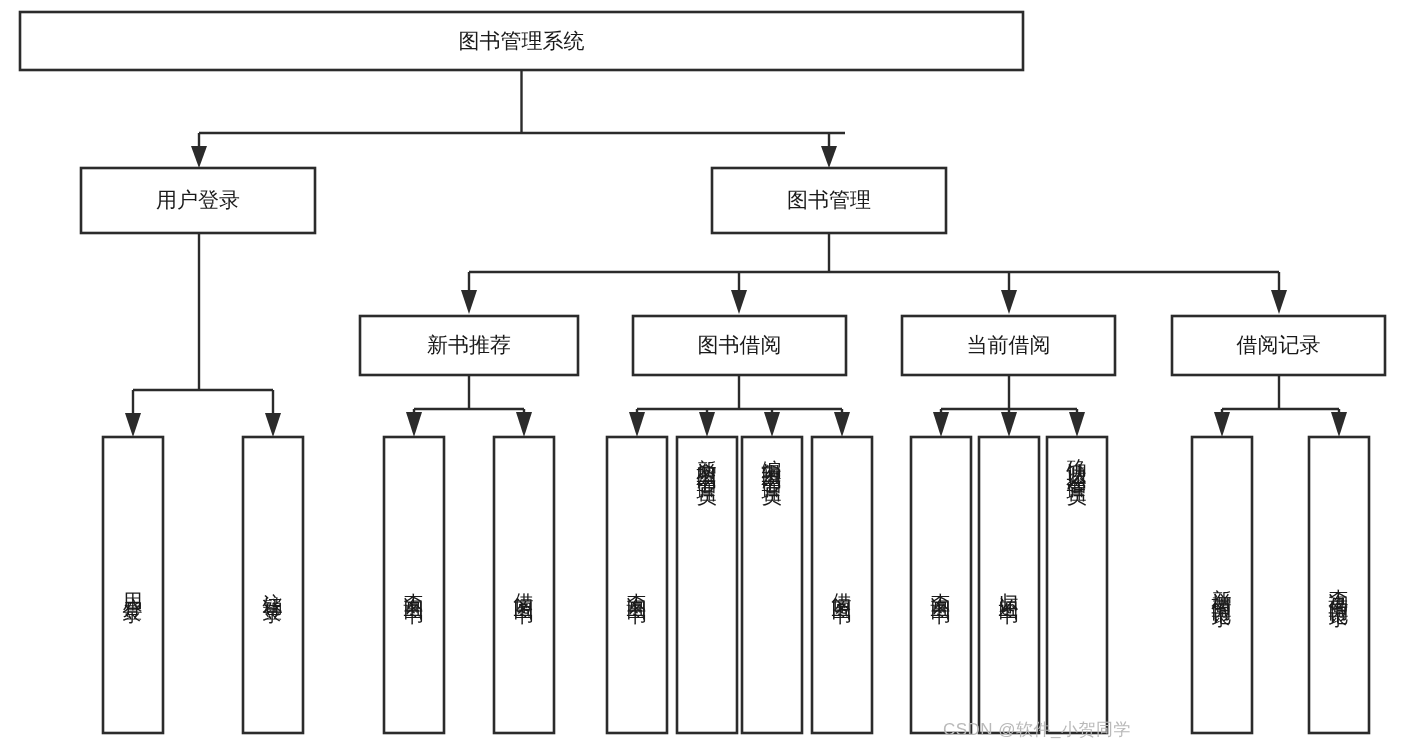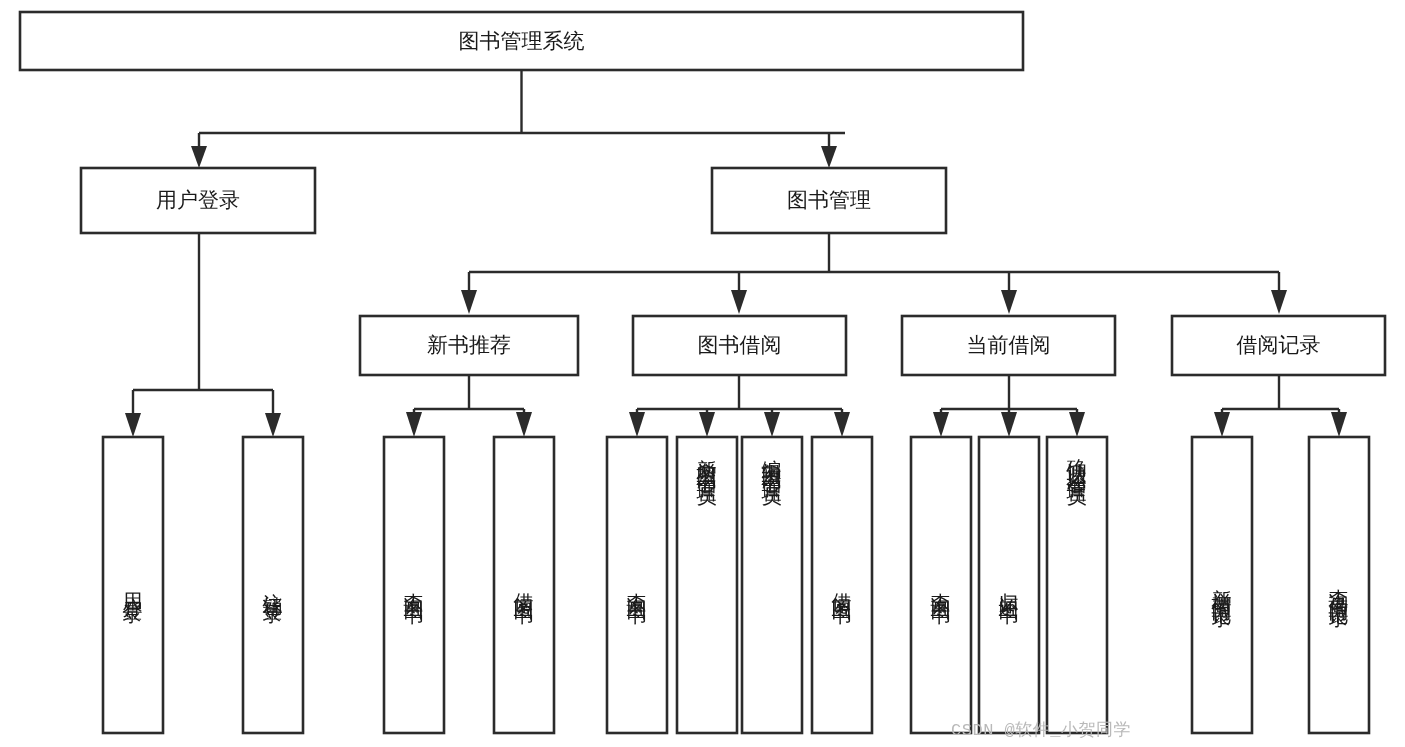--- a/index.html
+++ b/index.html
@@ -67,21 +67,21 @@
     font-size: 20px;
     line-height: 1.0;
     color: #1a1a1a;
     letter-spacing: 4px;
     white-space: nowrap;
   }
   #watermark {
     position: absolute;
     right: 8px;
     bottom: 6px;
-    font-family: Liberation Mono, monospace;
+    font-family: Liberation Sans, sans-serif;
     font-size: 17px;
     color: #b9b9b9;
     letter-spacing: 0.5px;
     white-space: nowrap;
   }
 </style>
 </head>
 <body>
 
 <div id="diagram-root">

